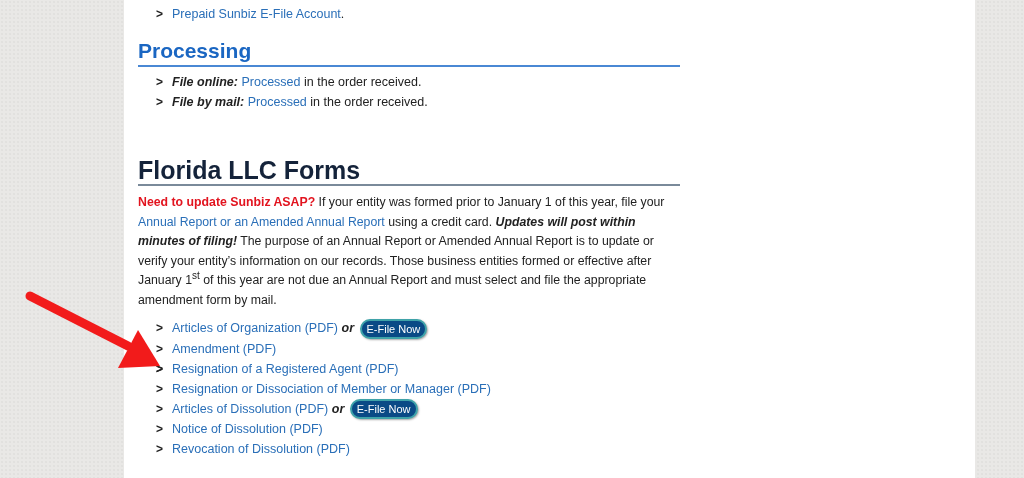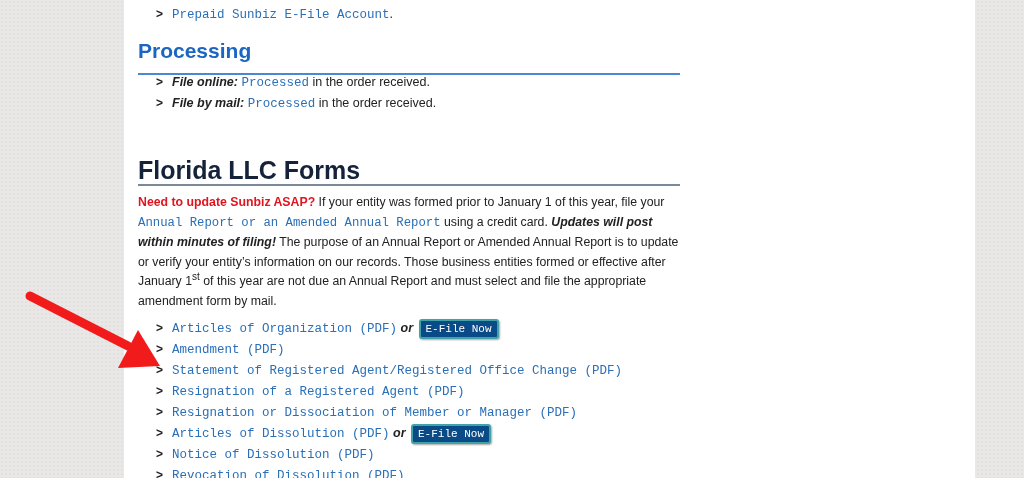--- a/index.html
+++ b/index.html
@@ -8,49 +8,49 @@
     background-color: #e9e8e6;
     background-image: radial-gradient(#d8d7d4 0.6px, transparent 0.8px);
     background-size: 4px 4px;
     font-family: "Liberation Sans", "DejaVu Sans", sans-serif;
   }
   .page {
     position: absolute; left: 124px; top: 0; width: 851px; height: 478px;
     background: #ffffff;
   }
   .content { position: absolute; left: 14px; top: 0; width: 542px; }
-  a, .link { color: #2a6fb8; text-decoration: none; font-family: Liberation Mono, monospace; }
+  a, .link { color: #2a6fb8; text-decoration: none; }
   ul.bullets { list-style: none; margin: 0; padding: 0 0 0 18px; }
   ul.bullets li {
     position: relative; padding-left: 16px; font-size: 12.5px; color: #222;
     line-height: 20px; white-space: nowrap;
   }
   ul.bullets li .chev {
     position: absolute; left: 0; top: 0; font-weight: bold; color: #222; font-size: 12px;
   }
   .h-processing {
     position: absolute; top: 38px; left: 0; width: 542px;
     font-size: 21px; font-weight: bold; color: #1a66c2; margin: 0;
-    border-bottom: 2px solid #4a88d4; line-height: 26px; padding-bottom: 9px;
+    border-bottom: 2px solid #4a88d4; line-height: 26px; padding-bottom: 1px;
   }
   .h-forms {
     position: absolute; top: 157px; left: 0; width: 542px;
     font-size: 25px; font-weight: bold; color: #14233a; margin: 0;
     border-bottom: 2px solid #7a8a9a; line-height: 27px;
   }
   .para {
     position: absolute; top: 193px; left: 0; width: 542px;
     font-size: 12.3px; line-height: 19.5px; color: #222; margin: 0;
   }
   .red { color: #e2141f; font-weight: bold; margin-top: 20px; }
   .bold { font-weight: bold; font-style: italic; }
   sup { font-size: 10px; line-height: 0; }
   .efile {
     display: inline-block; background: #0a4a86; color: #fff; font-size: 11px;
-    padding: 1px 5px; border-radius: 3px; border: 2px solid #3fa3a9;
+    padding: 1px 5px; border-radius: 10px; border: 2px solid #3fa3a9;
     line-height: 14px; vertical-align: middle; margin-left: 2px;
     box-shadow: 1px 1px 2px rgba(0,0,0,0.35);
   }
   .top-list { position: absolute; top: 4px; left: 0; }
   .proc-list { position: absolute; top: 72px; left: 0; }
   .forms-list { position: absolute; top: 318px; left: 0; }
   .forms-list li { line-height: 19.6px; }
   .arrow { position: absolute; left: 0; top: 0; width: 1024px; height: 478px; pointer-events: none; }
 </style>
 </head>
@@ -91,21 +91,20 @@
         <a class="link" href="#">Articles of Organization (PDF)</a>
         <span class="bold">or</span>
         <a class="efile" href="#">E-File Now</a>
       </li>
       <li>
         <span class="chev">&gt;</span>
         <a class="link" href="#">Amendment (PDF)</a>
       </li>
       <li>
         <span class="chev">&gt;</span>
-        <a class="link" href="#">Statement of Registered Agent/Registered Office Change (PDF)</a>
       </li>
       <li>
         <span class="chev">&gt;</span>
         <a class="link" href="#">Resignation of a Registered Agent (PDF)</a>
       </li>
       <li>
         <span class="chev">&gt;</span>
         <a class="link" href="#">Resignation or Dissociation of Member or Manager (PDF)</a>
       </li>
       <li>

